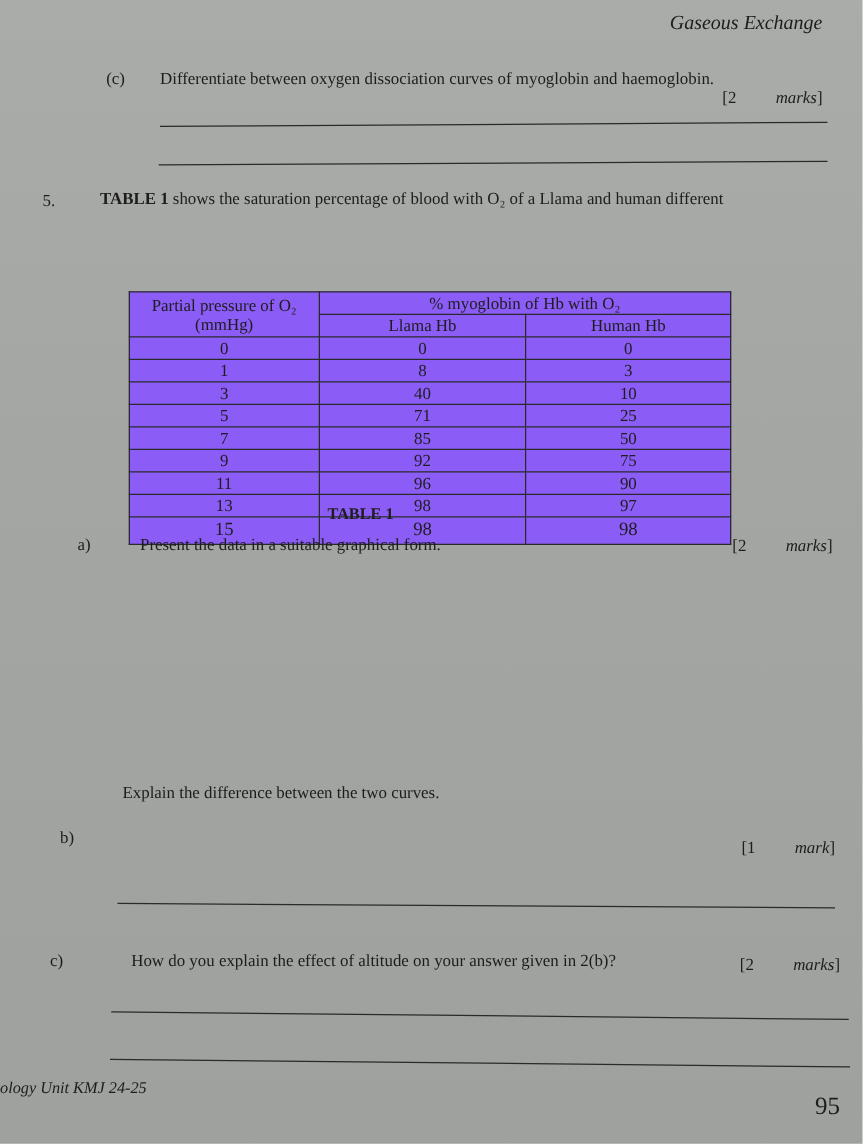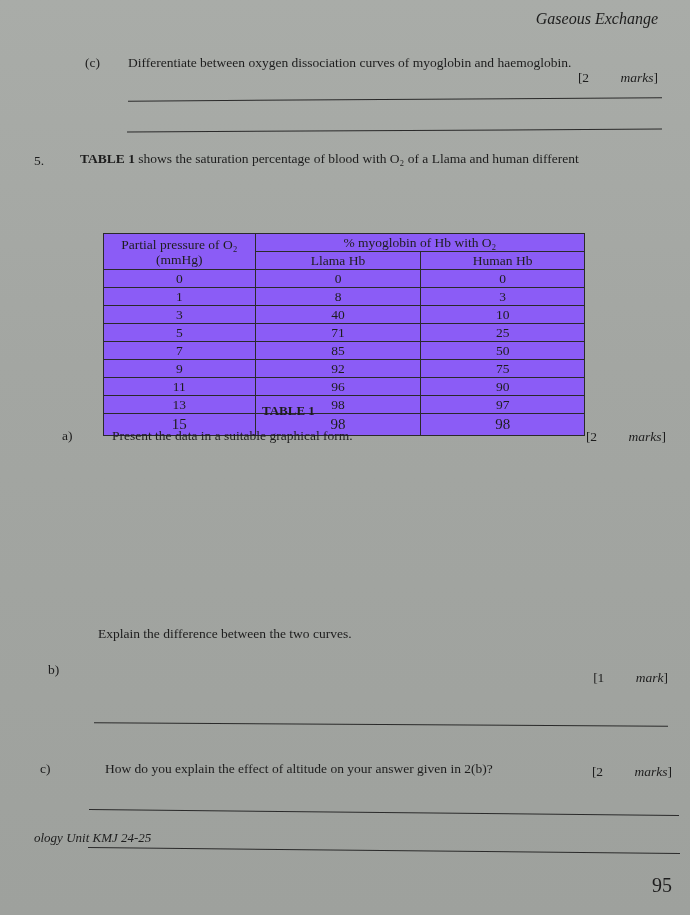--- a/index.html
+++ b/index.html
@@ -138,14 +138,14 @@
 
 <div class="abs q-text" style="top:761px;left:40px;">c)</div>
 <div class="abs q-text" style="top:761px;left:93px;margin-left:12px;">How do you explain the effect of altitude on your answer given in 2(b)?</div>
 <div class="abs marks" style="top:764px;right:18px;">
   <span>[2</span>
   <i>marks</i><span>]</span>
 </div>
 <div class="abs line" style="top:812px;left:89px;width:590px;transform:rotate(0.6deg);"></div>
 <div class="abs line" style="top:850px;left:88px;width:592px;transform:rotate(0.6deg);"></div>
 
-<div class="abs footer-left" style="top:830px;left:0px;margin-left:34px;">ology Unit KMJ 24-25</div>
+<div class="abs footer-left" style="top:862px;left:0px;">ology Unit KMJ 24-25</div>
 <div class="abs footer-right" style="top:874px;left:652px;">95</div>
 
 </body></html>

